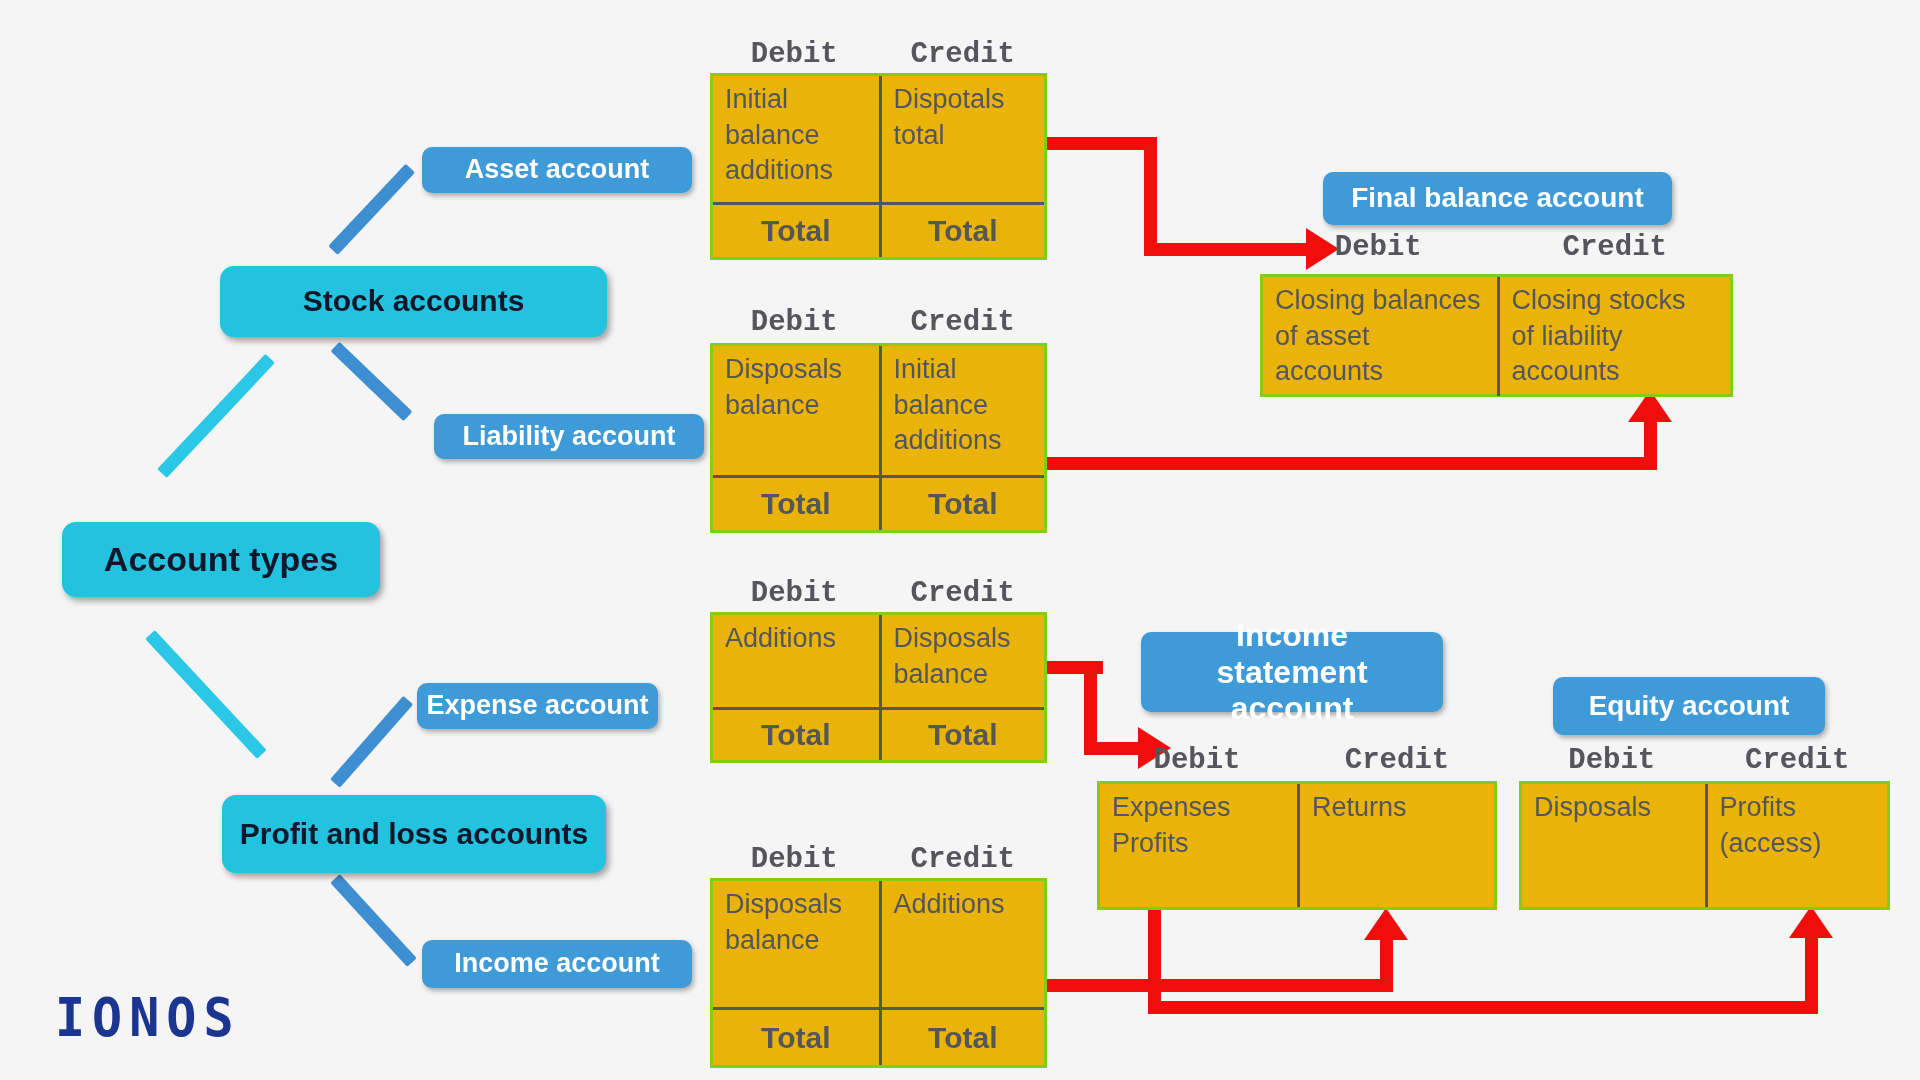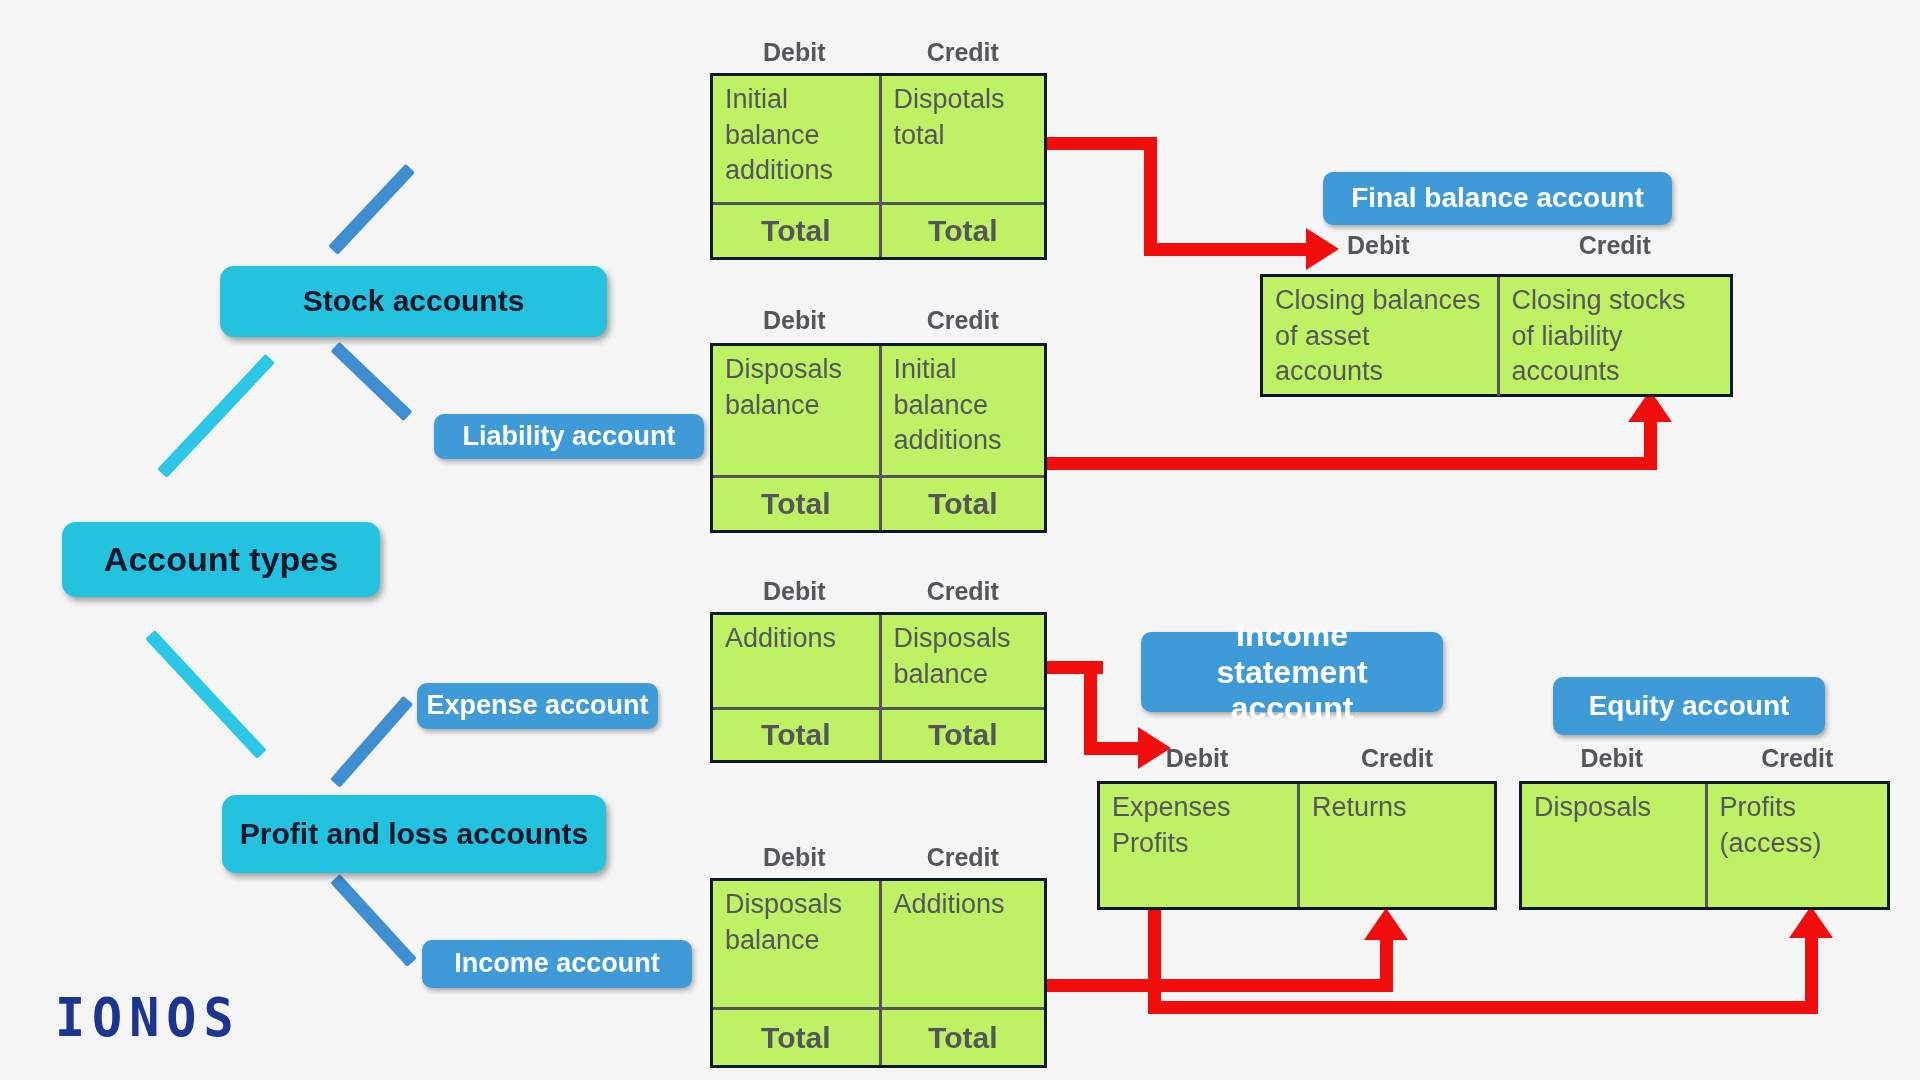--- a/index.html
+++ b/index.html
@@ -18,25 +18,25 @@
   .box.cyan{
     background:#23c3e0;color:#0f172a;border-radius:14px;
     box-shadow:3px 4px 6px rgba(0,0,0,.35);
   }
   .box.blue{
     background:#3f9ad8;color:#ffffff;border-radius:10px;
     box-shadow:2px 3px 5px rgba(0,0,0,.30);
   }
   
   .dc-headers{
-    position:absolute;display:flex;font-weight:bold;font-size:25px;color:#54565b;
+    position:absolute;display:flex;font-weight:bold;font-size:29px;color:#54565b;font-family:Liberation Mono, monospace;
   }
   .dc-headers span{flex:1;text-align:center;}
   .ttable{
-    position:absolute;background:#bef264;border:3px solid #0f172a;
+    position:absolute;background:#eab308;border:3px solid #84cc16;
     display:grid;grid-template-columns:1fr 1fr;box-sizing:border-box;
   }
   .ttable.with-total{grid-template-rows:1fr 55px;}
   .cell{
     padding:6px 12px;font-size:27px;line-height:1.32;color:#54565b;
     white-space:pre-line;box-sizing:border-box;
   }
   .cell.credit-col{border-left:3px solid #54565b;}
   .total-cell{
     border-top:3px solid #54565b;font-weight:bold;font-size:30px;
@@ -94,20 +94,21 @@
   <div class="ah up" style="left:1364px;top:908px;"></div>
 
   <div class="rseg" style="left:1148px;top:867px;width:13px;height:147px;"></div>
   <div class="rseg" style="left:1148px;top:1001px;width:670px;height:13px;"></div>
   <div class="rseg" style="left:1805px;top:938px;width:13px;height:76px;"></div>
   <div class="ah up" style="left:1789px;top:906px;"></div>
 
   <div class="box cyan" style="left:62px;top:522px;width:318px;height:75px;font-size:34px;">Account types</div>
   <div class="box cyan" style="left:220px;top:266px;width:387px;height:71px;font-size:30px;">Stock accounts</div>
   <div class="box cyan" style="left:222px;top:795px;width:384px;height:78px;font-size:30px;">Profit and loss accounts</div>
+  <div class="box blue" style="left:422px;top:147px;width:270px;height:46px;font-size:27px;">Asset account</div>
   <div class="box blue" style="left:422px;top:414px;width:270px;height:45px;font-size:27px;margin-left:12px;">Liability account</div>
   <div class="box blue" style="left:417px;top:683px;width:241px;height:46px;font-size:27px;">Expense account</div>
   <div class="box blue" style="left:422px;top:940px;width:270px;height:48px;font-size:27px;text-align:center;">Income account</div>
   <div class="box blue" style="left:1323px;top:172px;width:349px;height:53px;font-size:28px;">Final balance account</div>
   <div class="box blue" style="left:1141px;top:632px;width:302px;height:80px;font-size:32px;padding:0 20px;box-sizing:border-box;">Income statement account</div>
   <div class="box blue" style="left:1553px;top:677px;width:272px;height:58px;font-size:28px;">Equity account</div>
 
   <div class="dc-headers" style="left:710px;top:38px;width:337px;">
     <span>Debit</span>
     <span>Credit</span>

